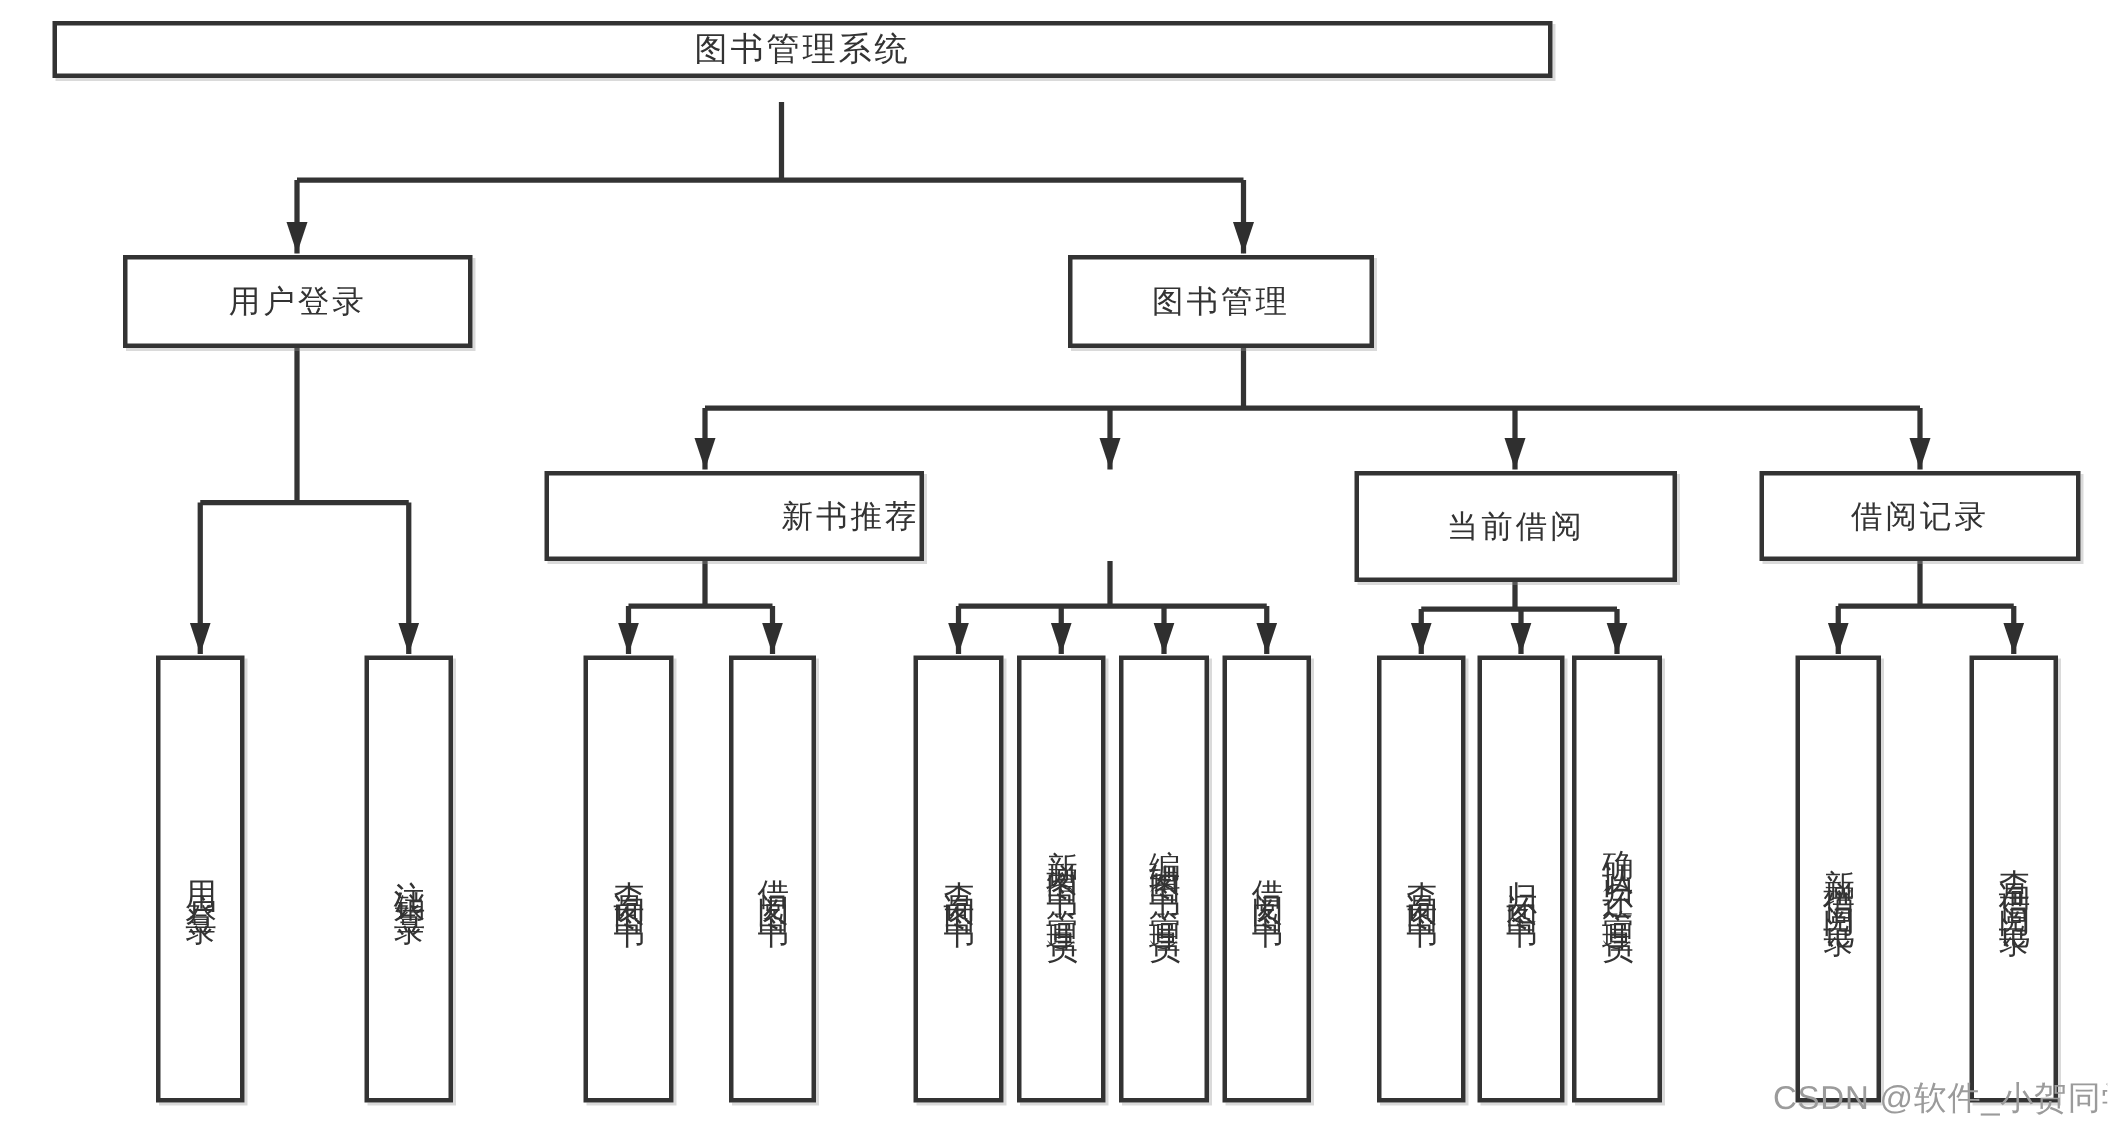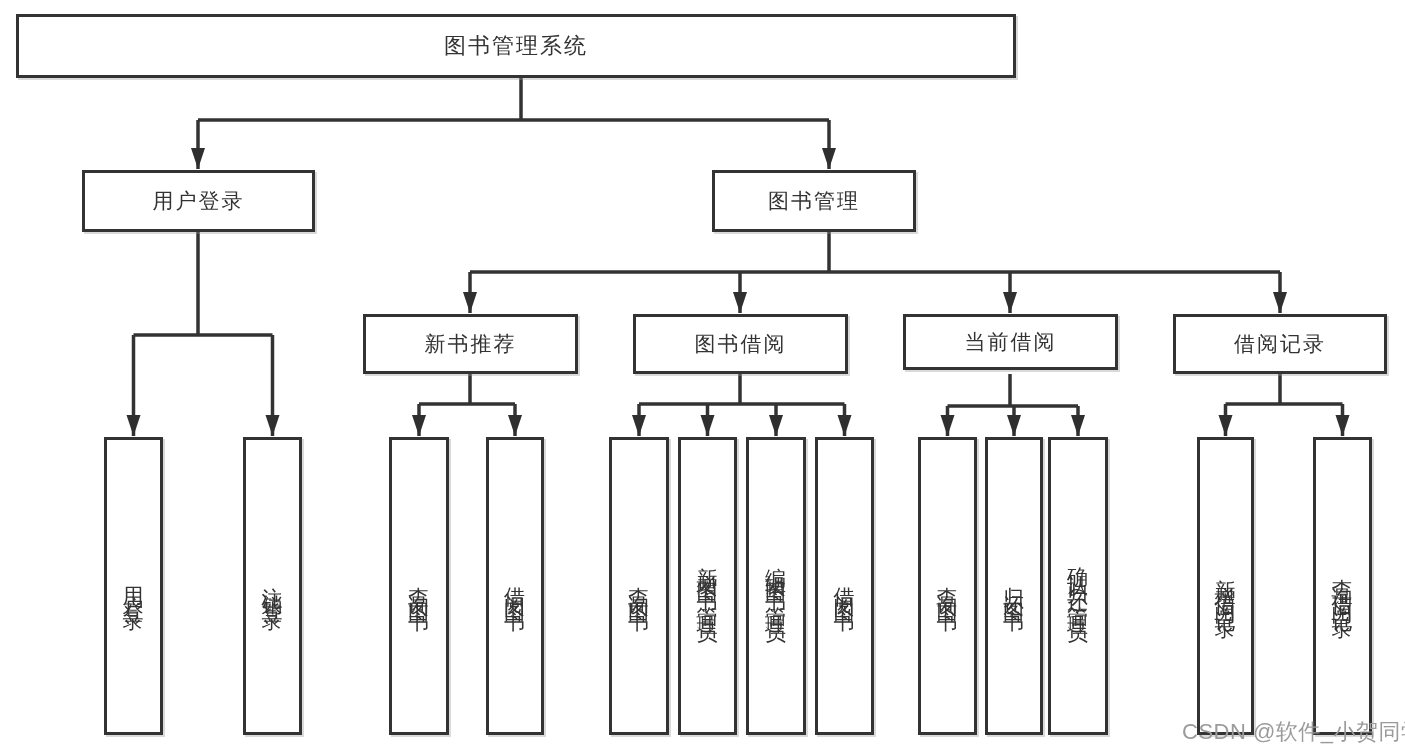--- a/index.html
+++ b/index.html
@@ -17,26 +17,26 @@
   .root-label { font-size:22px; }
   .v-label {
     writing-mode:vertical-rl; text-orientation:mixed;
     font-size:21px; letter-spacing:8px; color:#333333; line-height:1;
   }
   .watermark {
     position:absolute; left:1182px; top:717px; font-size:22px;
     color:#9b9b9b; letter-spacing:0.5px; white-space:nowrap; z-index:5;
   }
   
-  .n-root   { left:16px;  top:14px;  width:1000px; height:64px; }
+  .n-root   { left:35px;  top:14px;  width:1000px; height:38px; }
   .n-login  { left:82px;  top:170px; width:233px;  height:62px; }
   .n-mgmt   { left:712px; top:170px; width:204px;  height:62px; }
-  .n-s0 { left:363px;  top:314px; width:215px; height:60px; }
+  .n-s0 { left:363px;  top:314px; width:253px; height:60px;justify-content:flex-end; }
   .n-s1 { left:633px;  top:314px; width:215px; height:60px; }
-  .n-s2 { left:903px;  top:314px; width:215px; height:56px; }
+  .n-s2 { left:903px;  top:314px; width:215px; height:74px; }
   .n-s3 { left:1173px; top:314px; width:214px; height:60px; }
   .leaf { top:437px; height:298px; }
   .n-l0  { left:104px;  width:59px; }
   .n-l1  { left:243px;  width:59px; }
   .n-l2  { left:389px;  width:60px; }
   .n-l3  { left:486px;  width:58px; }
   .n-l4  { left:609px;  width:60px; }
   .n-l5  { left:678px;  width:59px; }
   .n-l6  { left:746px;  width:60px; }
   .n-l7  { left:815px;  width:59px; }
@@ -108,23 +108,20 @@
   <div class="box n-login">
     <span class="h-label">用户登录</span>
   </div>
   <div class="box n-mgmt">
     <span class="h-label">图书管理</span>
   </div>
 
   <div class="box n-s0">
     <span class="h-label">新书推荐</span>
   </div>
-  <div class="box n-s1">
-    <span class="h-label">图书借阅</span>
-  </div>
   <div class="box n-s2">
     <span class="h-label">当前借阅</span>
   </div>
   <div class="box n-s3">
     <span class="h-label">借阅记录</span>
   </div>
 
   <div class="box leaf n-l0">
     <span class="v-label">用户登录</span>
   </div>

